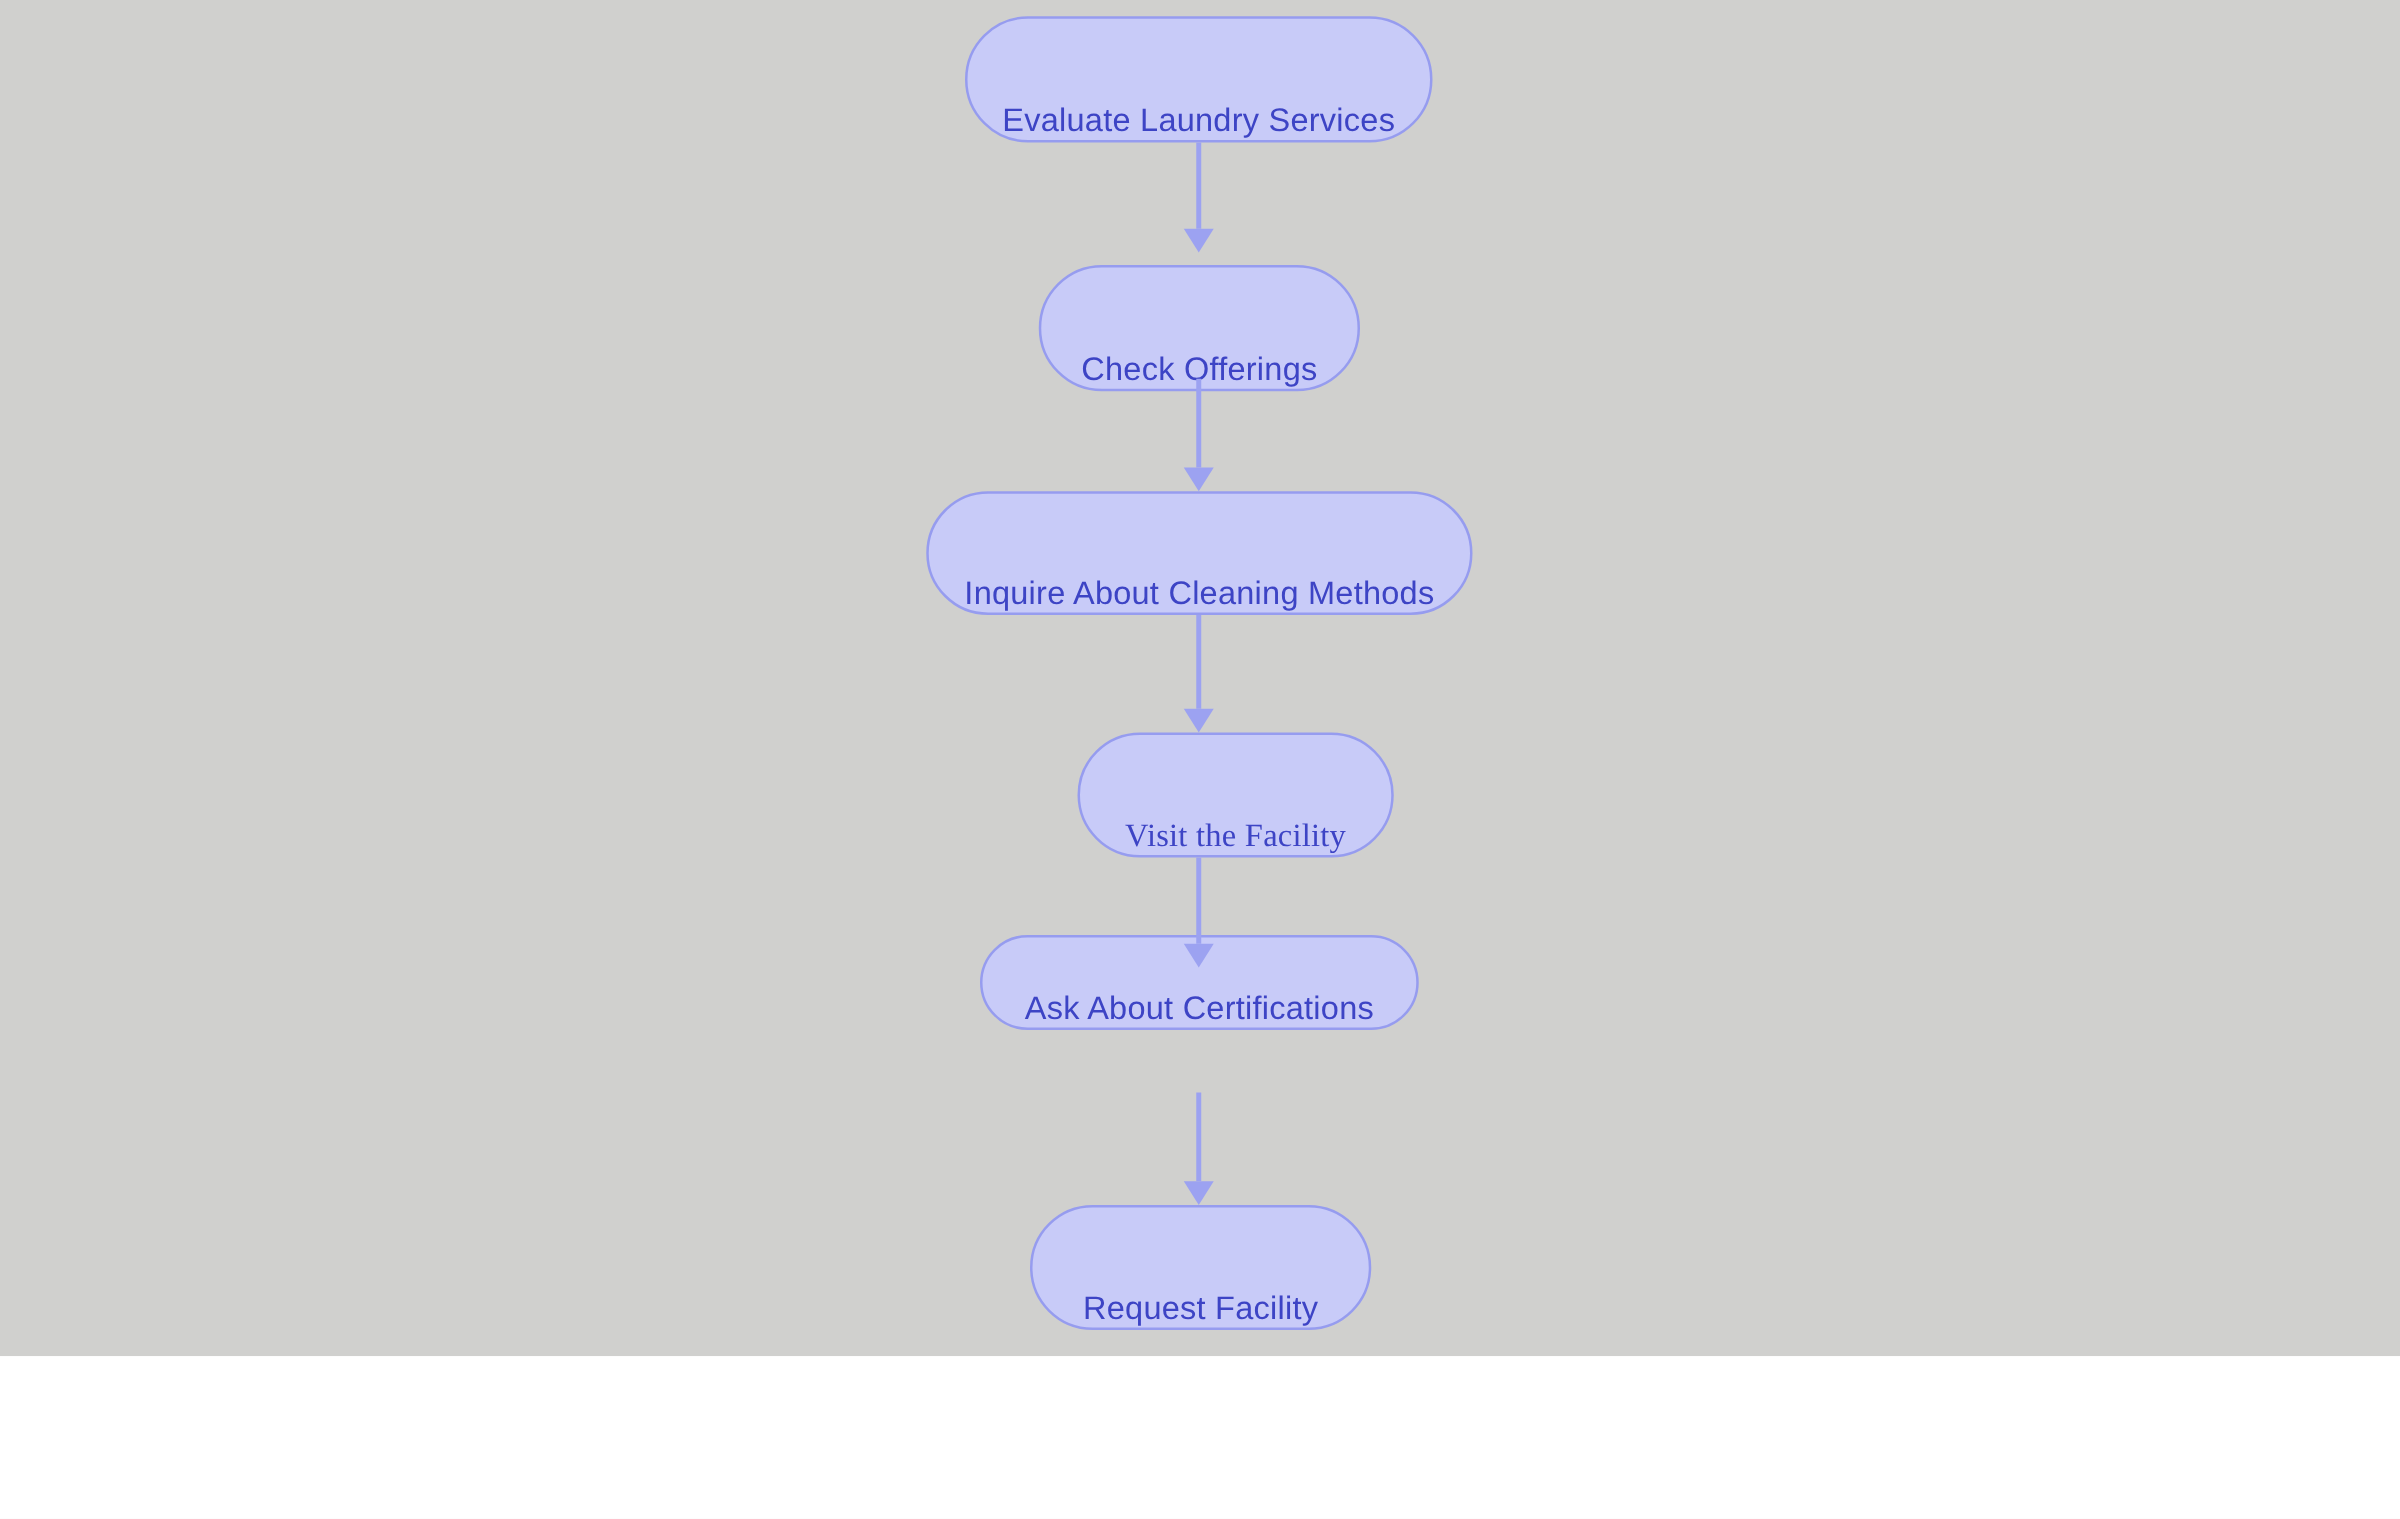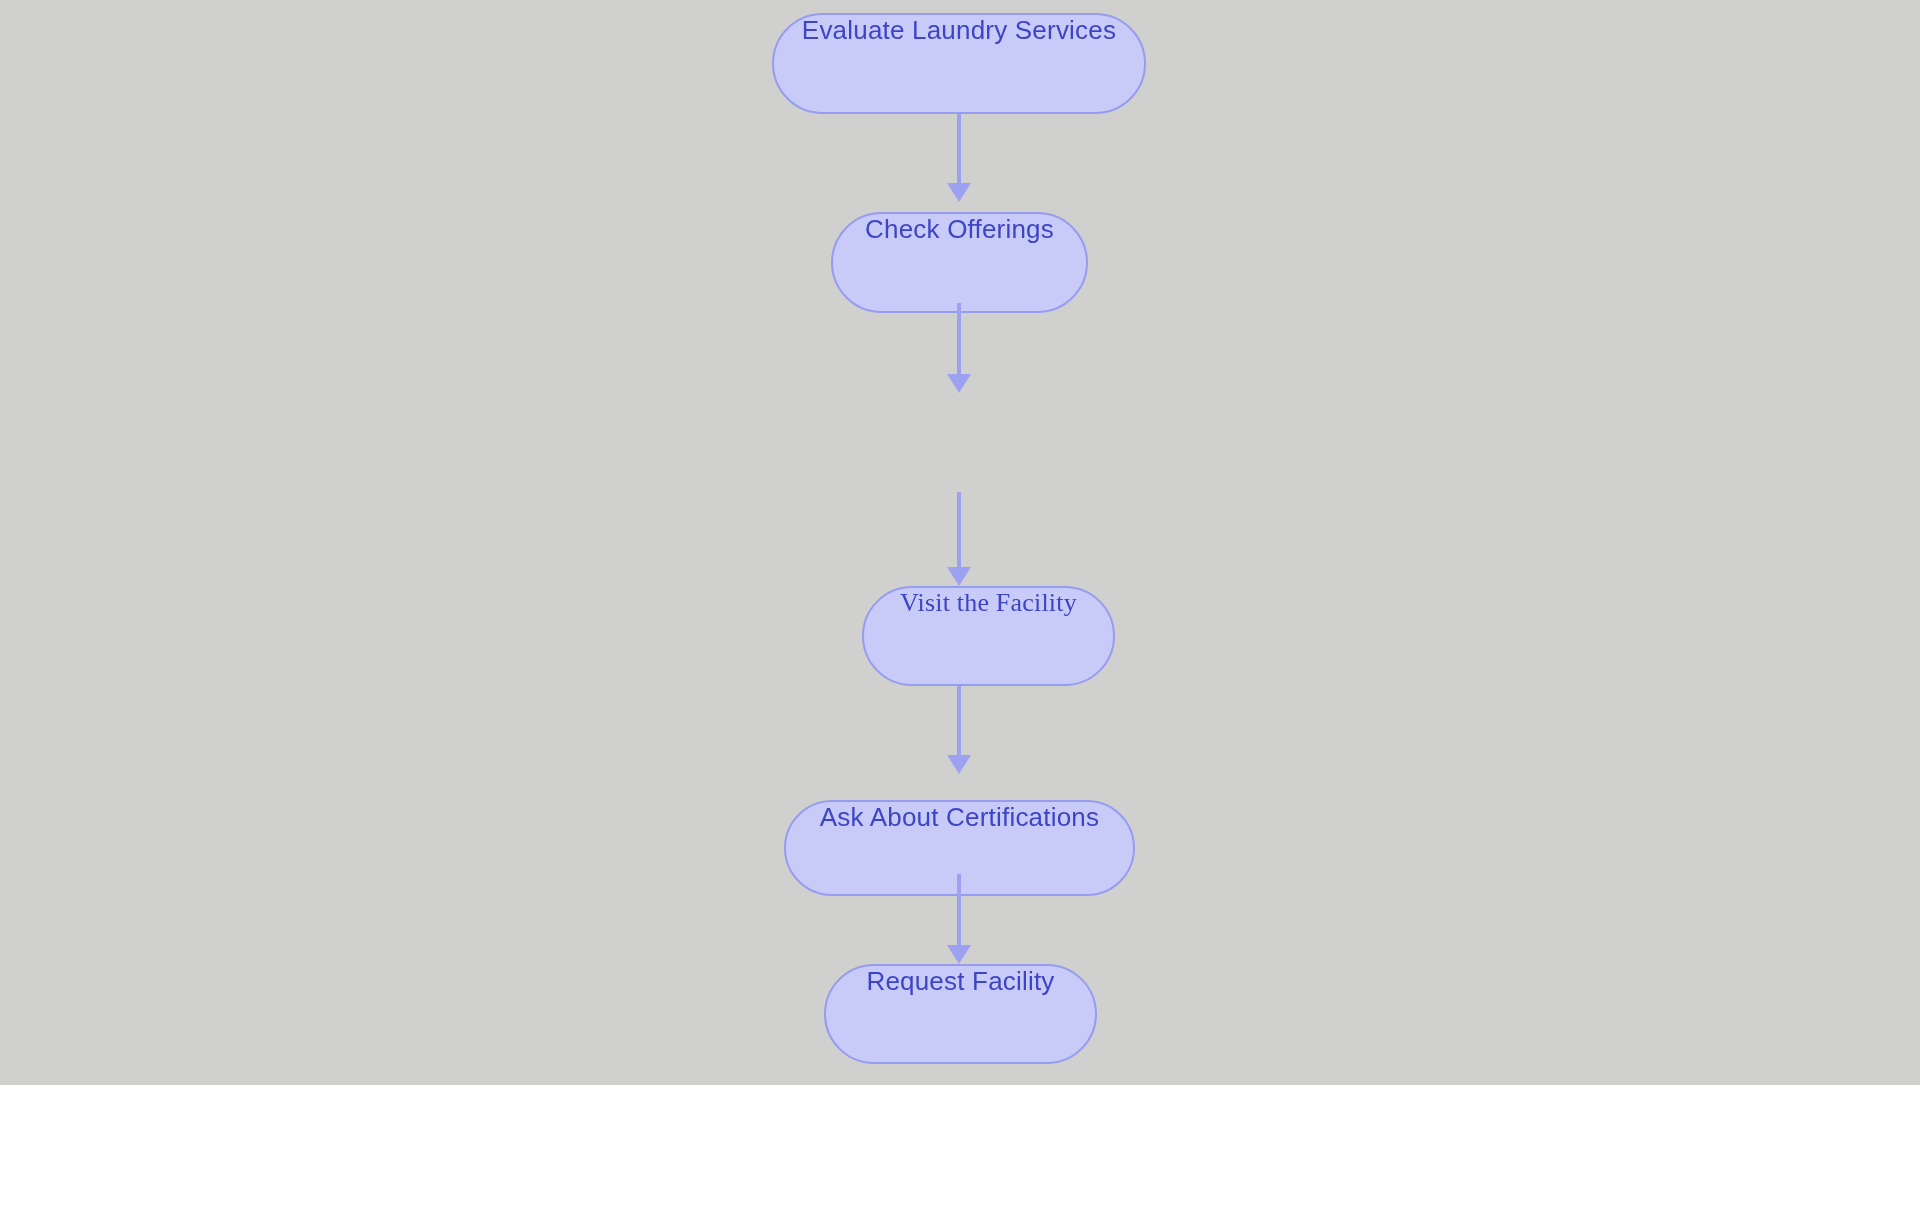--- a/index.html
+++ b/index.html
@@ -22,21 +22,21 @@
     background: #d0d0ce;
   }
 
   
   .node {
     position: absolute;
     background: #c8cbf8;
     border: 2px solid #969cef;
     border-radius: 999px;
     display: flex;
-    align-items: flex-start;
+    align-items: flex-end;
     justify-content: center;
     text-align: center;
   }
   .node .label {
     color: #3d44c5;
     font-size: 26px;
     letter-spacing: 0.2px;
     white-space: nowrap;
   }
 
@@ -79,26 +79,29 @@
   <div class="canvas">
 
     <div class="node" style="left:772px; top:13px;  width:374px; height:101px;">
       <span class="label">Evaluate Laundry Services</span>
     </div>
 
     <div class="node" style="left:831px; top:202px; width:257px; height:101px;margin-top:10px;">
       <span class="label">Check Offerings</span>
     </div>
 
+    <div class="node" style="left:741px; top:393px; width:437px; height:99px;">
+      <span class="label">Inquire About Cleaning Methods</span>
+    </div>
 
     <div class="node" style="left:862px; top:586px; width:253px; height:100px;font-family:Liberation Serif, serif;">
       <span class="label">Visit the Facility</span>
     </div>
 
-    <div class="node" style="left:784px; top:800px; width:351px; height:96px;">
+    <div class="node" style="left:784px; top:748px; width:351px; height:76px;">
       <span class="label">Ask About Certifications</span>
     </div>
 
     <div class="node" style="left:824px; top:964px; width:273px; height:100px;">
       <span class="label">Request Facility</span>
     </div>
 
     <div class="arrow" style="top:114px; height:88px;">
       <div class="shaft"></div>
       <div class="head"></div>

